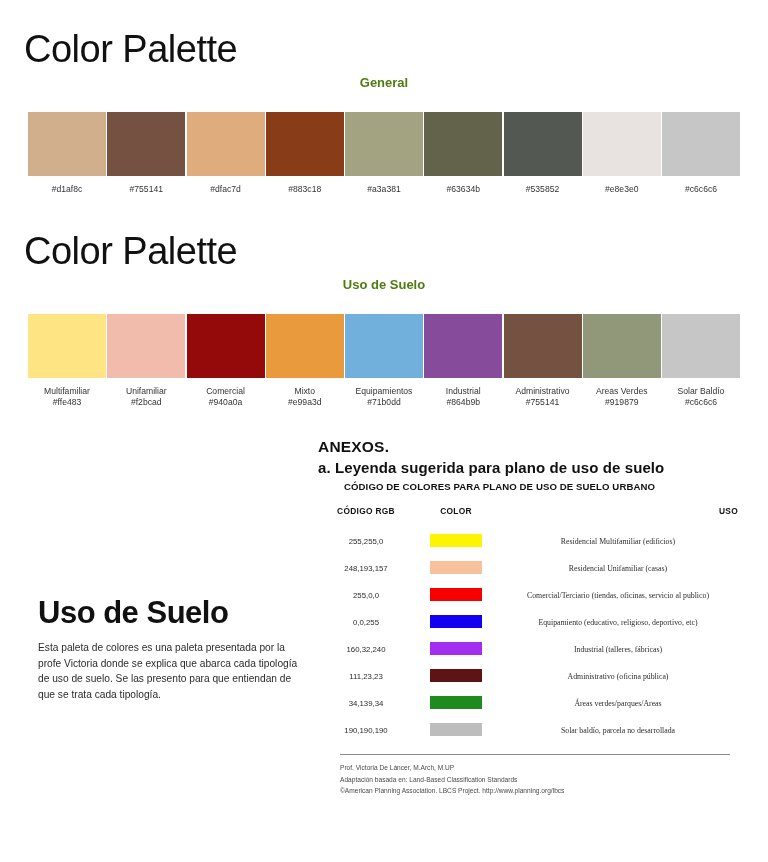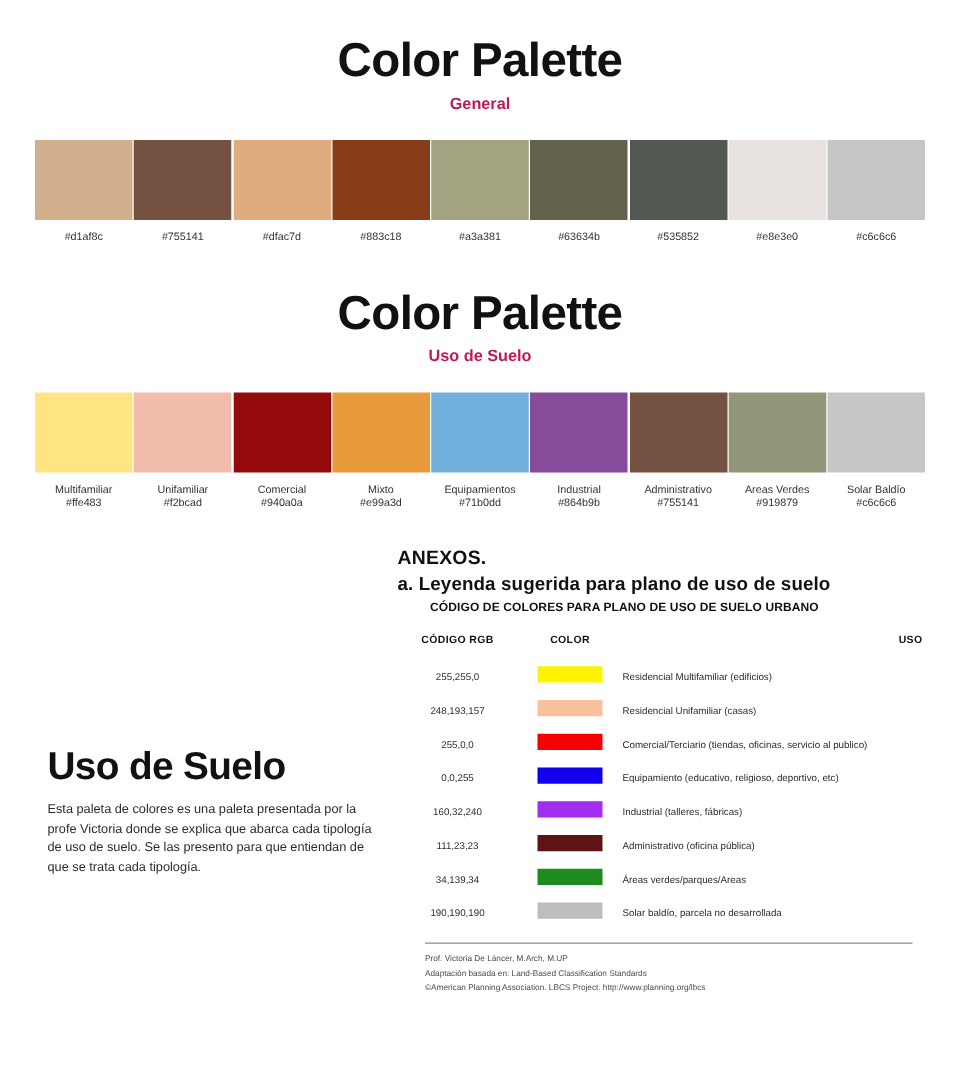--- a/index.html
+++ b/index.html
@@ -13,35 +13,35 @@
     position: relative;
     font-family: "Liberation Sans", sans-serif;
     color: #1a1a1a;
     overflow: hidden;
   }
 
   
   .palette-section { width: 768px; }
 
   .palette-title {
-    text-align: center;
-    font-family: "Liberation Sans", sans-serif;
-    font-weight: bold;
+    font-family: "Liberation Sans", sans-serif;
+    font-weight: normal;
     font-size: 38px;
     letter-spacing: -0.5px;
     color: #111111;
     margin: 0;
     line-height: 1.05;
+    padding-left: 24px;
   }
   .palette-subtitle {
     text-align: center;
     font-family: "Liberation Sans", sans-serif;
     font-weight: bold;
     font-size: 13px;
-    color: #be185d;
+    color: #4d7c0f;
     margin: 5px 0 0 0;
   }
 
   .swatch-row {
     display: flex;
     justify-content: space-between;
     padding: 0 33px;
     box-sizing: border-box;
     width: 768px;
   }
@@ -157,21 +157,22 @@
   .cell-color { text-align: center; }
   .legend-chip {
     display: inline-block;
     width: 52px;
     height: 13px;
   }
   .cell-uso {
     font-size: 7.8px;
     color: #2c2c2c;
     padding-left: 18px;
-    font-family: Liberation Sans, sans-serif;
+    font-family: Liberation Serif, serif;
+    text-align: center;
   }
   .cell-uso.indent { padding-left: 28px; }
 
   .legend-divider {
     margin: 10px 0 0 22px;
     width: 390px;
     height: 1px;
     background: #8c8c8c;
   }
   .legend-footnotes {

